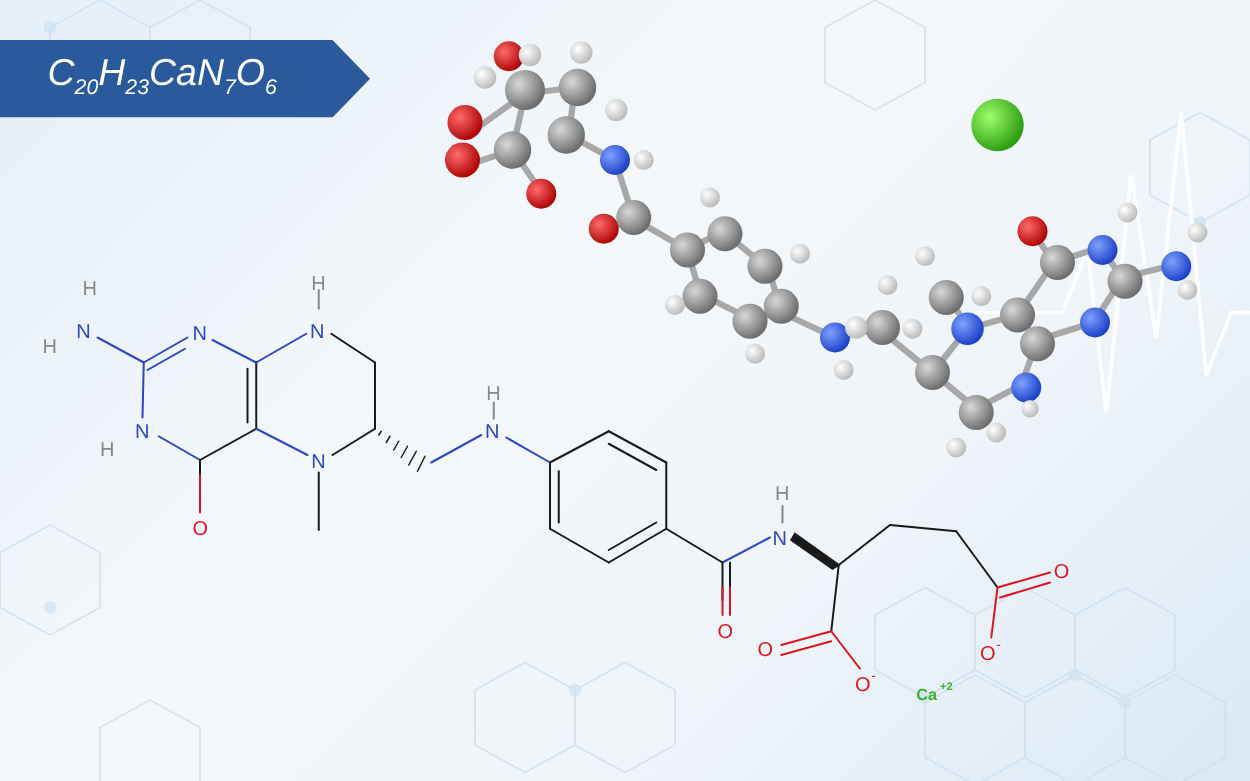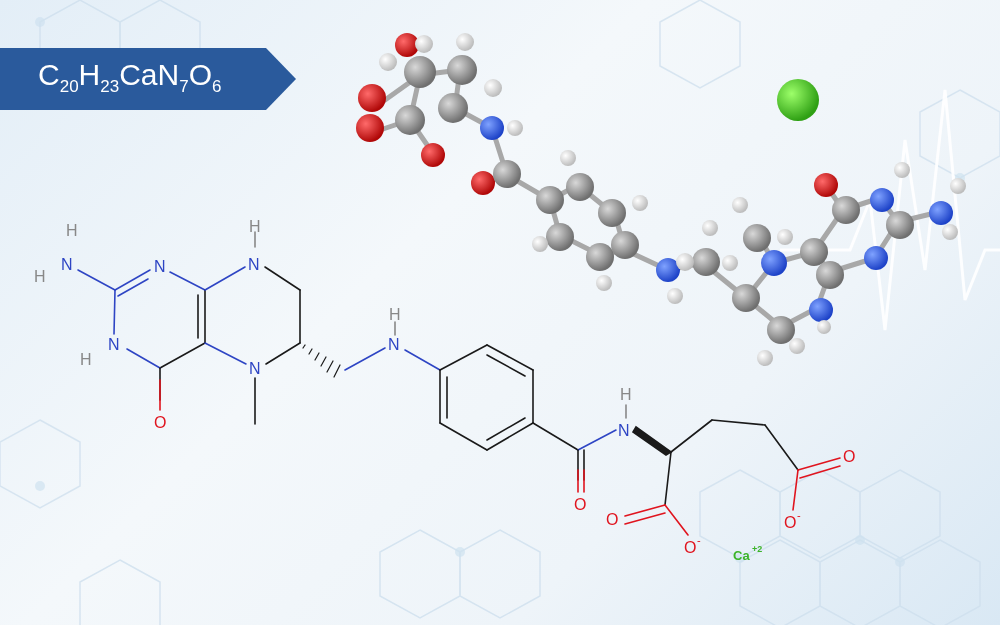--- a/index.html
+++ b/index.html
@@ -1,20 +1,20 @@
 <!DOCTYPE html>
 <html><head>
 <meta charset="utf-8">
 <style>
   html, body { margin:0; padding:0; }
   body { width:1000px; height:625px; overflow:hidden; position:relative;
     background: linear-gradient(135deg, #e3eef7 0%, #f4f8fb 40%, #eef4f9 70%, #d9e8f4 100%);
     font-family: "Liberation Sans", sans-serif; }
   .stage { position:absolute; left:0; top:0; width:1000px; height:625px; }
-  .banner { position:absolute; left:0; top:48px; height:80px; width:296px; }
+  .banner { position:absolute; left:0; top:32px; height:80px; width:296px;font-style:italic; }
   .banner svg { position:absolute; left:0; top:0; }
   .formula { position:absolute; left:38px; top:10px; color:#fff; font-size:30px; letter-spacing:0px; white-space:nowrap; }
   .formula sub { font-size:17px; vertical-align:-7px; }
   svg text { font-family: "Liberation Sans", sans-serif; }
 </style>
 </head>
 <body>
 
 <div class="stage">
 

